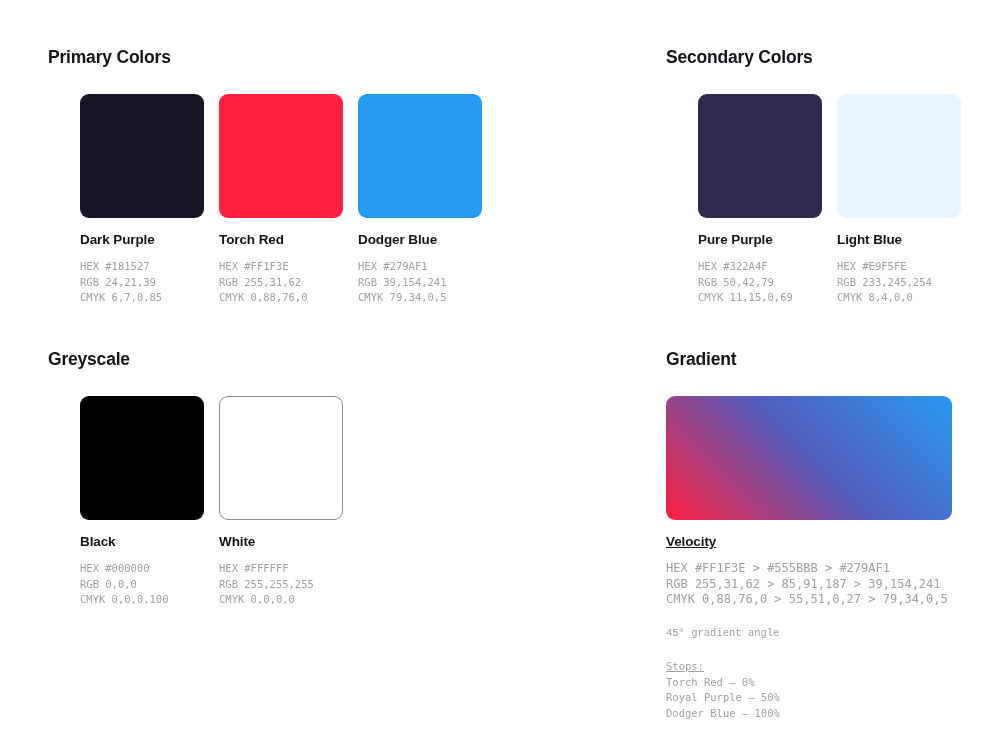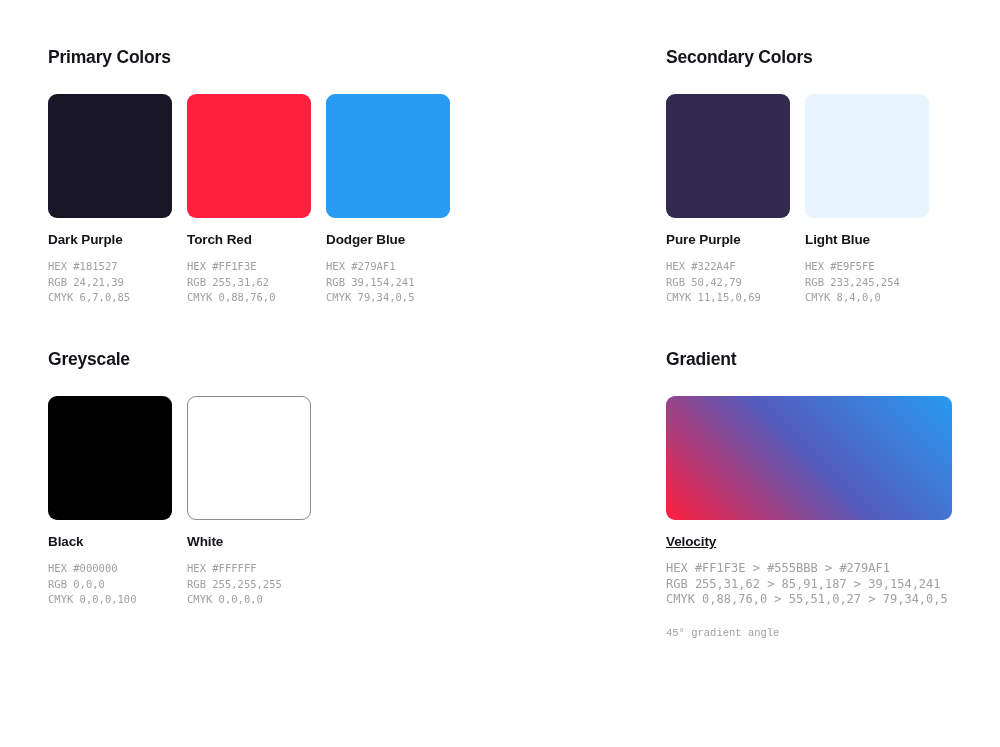--- a/index.html
+++ b/index.html
@@ -39,20 +39,21 @@
     margin: 0 0 27px 0;
     line-height: 1.1;
     white-space: nowrap;
   }
 
   
   .swatch-row {
     display: flex;
     flex-direction: row;
     align-items: flex-end;
+    margin-left: 32px;
   }
   .swatch-cell {
     width: 124px;
     margin-right: 15px;
   }
   .swatch-cell:last-child { margin-right: 0; }
 
   .swatch-chip {
     width: 124px;
     height: 124px;
@@ -231,15 +232,21 @@
     <div class="gradient-name">Velocity</div>
 
     <div class="gradient-specs">
       <span class="spec-line">HEX #FF1F3E &gt; #555BBB &gt; #279AF1</span>
       <span class="spec-line">RGB 255,31,62 &gt; 85,91,187 &gt; 39,154,241</span>
       <span class="spec-line">CMYK 0,88,76,0 &gt; 55,51,0,27 &gt; 79,34,0,5</span>
     </div>
 
     <div class="gradient-angle">45° gradient angle</div>
 
+    <div class="stops-block">
+      <span class="stops-heading">Stops:</span>
+      <span class="stop-line">Torch Red — 0%</span>
+      <span class="stop-line">Royal Purple — 50%</span>
+      <span class="stop-line">Dodger Blue — 100%</span>
+    </div>
   </div>
 
 </div>
 
 </body></html>

